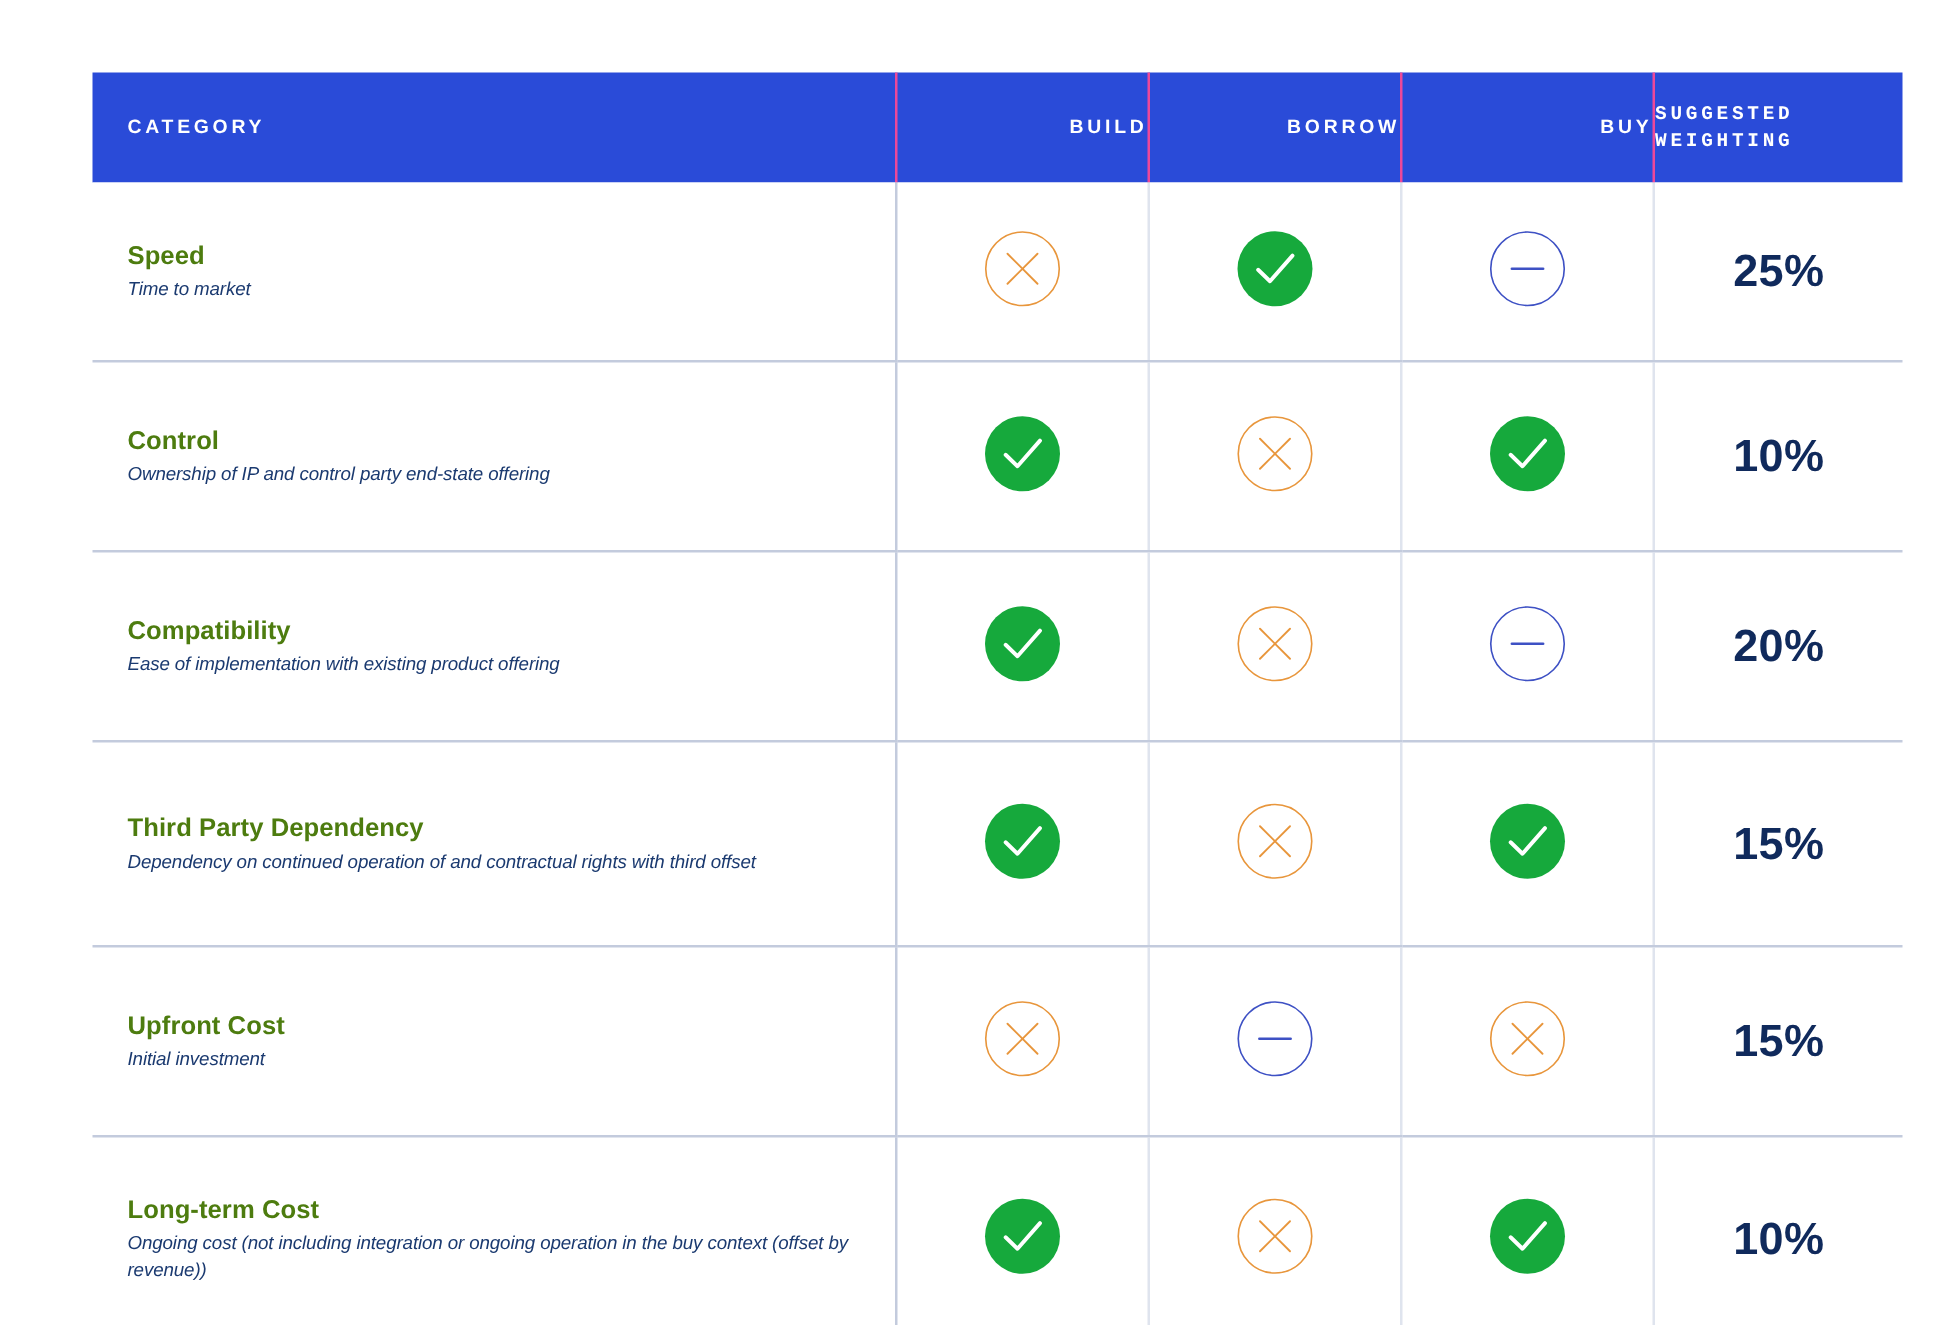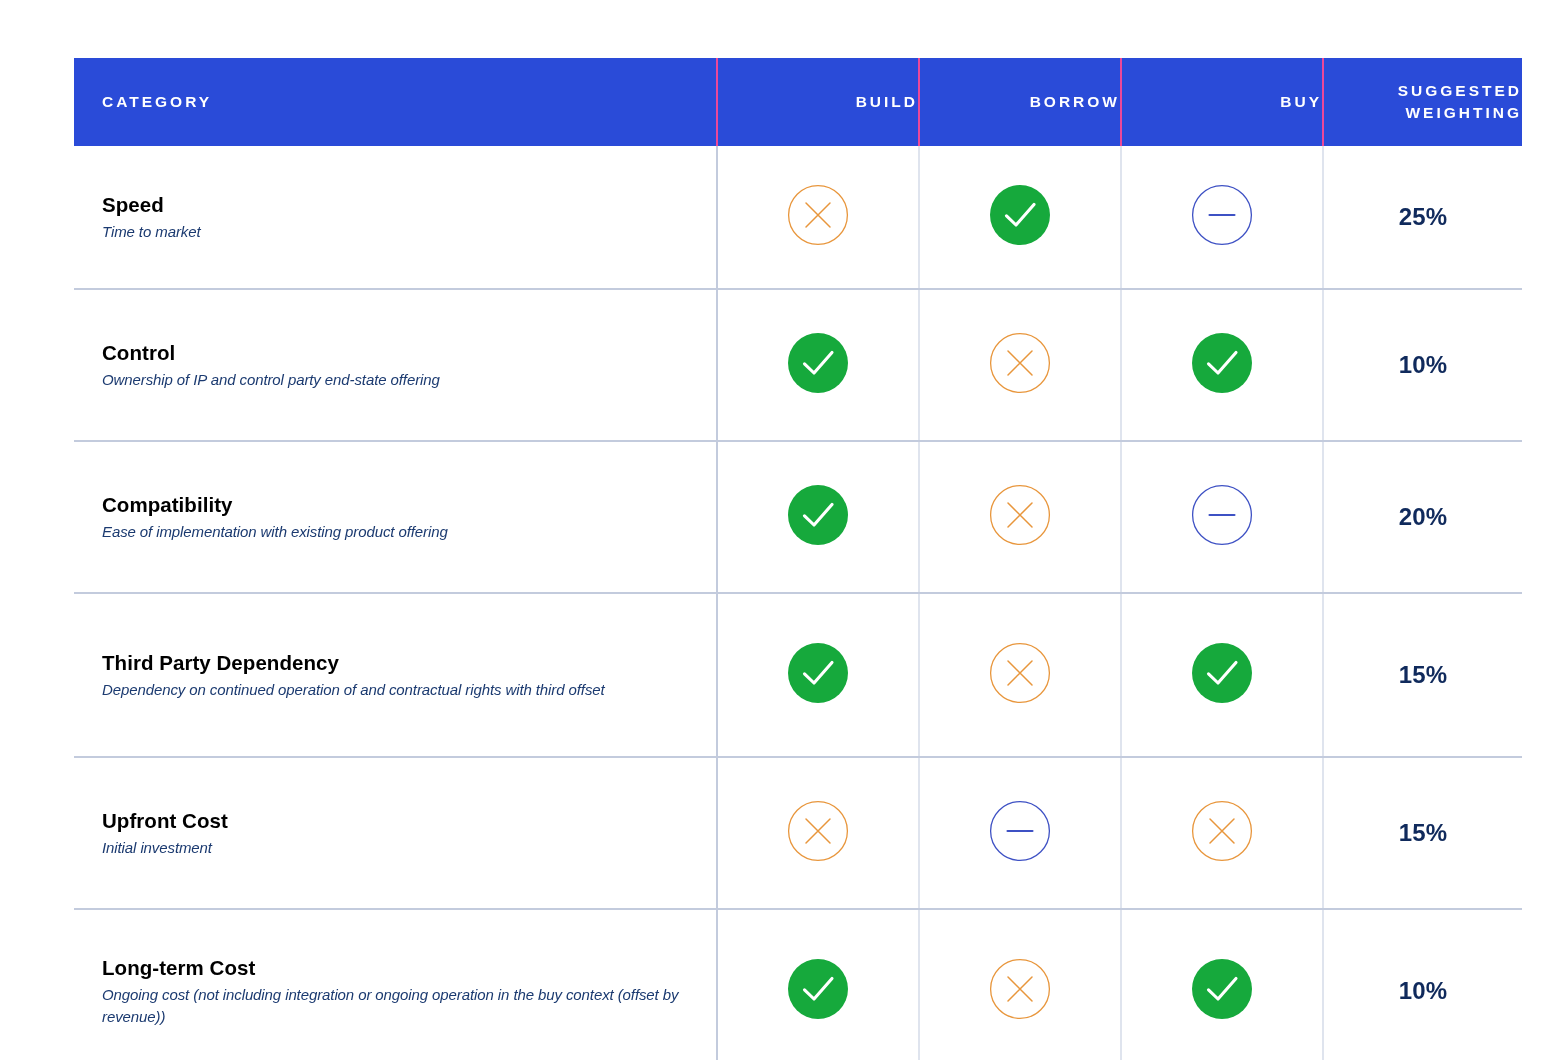--- a/index.html
+++ b/index.html
@@ -43,23 +43,24 @@
   }
   thead tr.head-row th:last-child { border-right: none; }
 
   th.col-category {
     text-align: left;
     padding-left: 28px !important;
     width: 614px;
   }
   th.col-opt { text-align: right; width: 200px; }
   th.col-weight {
-    text-align: right;
+    text-align: left;
     width: 198px;
     line-height: 1.45;
+    font-family: Liberation Mono, monospace;
   }
   th.col-weight .wl { display: block; }
 
   
   tbody tr.data-row > td {
     border-bottom: 2px solid #c3cbdd;
     border-right: 2px solid #dfe4ee;
     vertical-align: middle;
     padding: 0;
     background: #ffffff;
@@ -67,21 +68,21 @@
   tbody tr.data-row > td:last-child { border-right: none; }
   tbody tr.data-row:last-child > td { border-bottom: 2px solid #aab4cc; }
 
   td.cat-cell {
     text-align: left;
     padding: 16px 24px 16px 28px !important;
     border-right: 2px solid #c3cbdd !important;
   }
   .cat-title {
     display: block;
-    color: #000000;
+    color: #4d7c0f;
     font-weight: 700;
     font-size: 20.5px;
     letter-spacing: 0.05px;
     line-height: 1.28;
     margin-bottom: 3px;
   }
   .cat-desc {
     display: block;
     color: #1b3a70;
     font-style: italic;
@@ -89,21 +90,21 @@
     line-height: 1.42;
     letter-spacing: -0.1px;
   }
 
   td.mark-cell { text-align: center; }
 
   td.weight-cell {
     text-align: center;
     color: #102a5c;
     font-weight: 700;
-    font-size: 24px;
+    font-size: 36px;
     letter-spacing: 0.2px;
   }
 
   
   .mark {
     display: inline-block;
     width: 62px;
     height: 62px;
     line-height: 0;
   }

